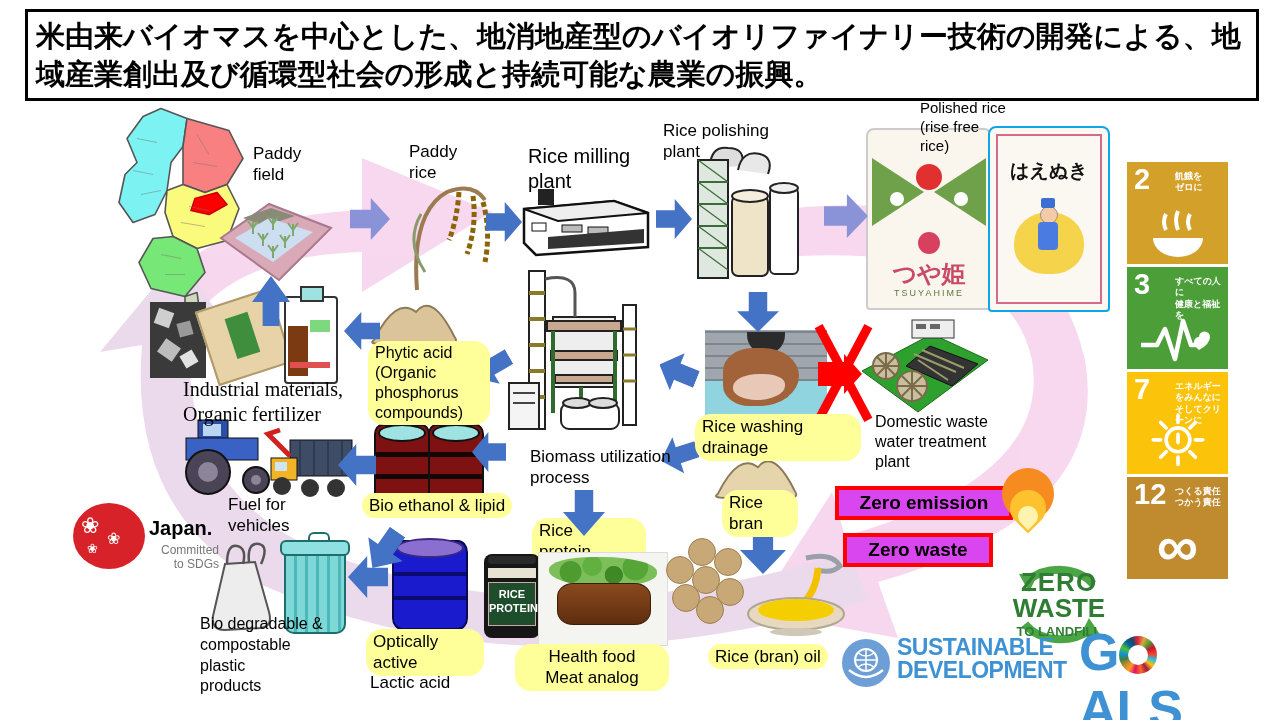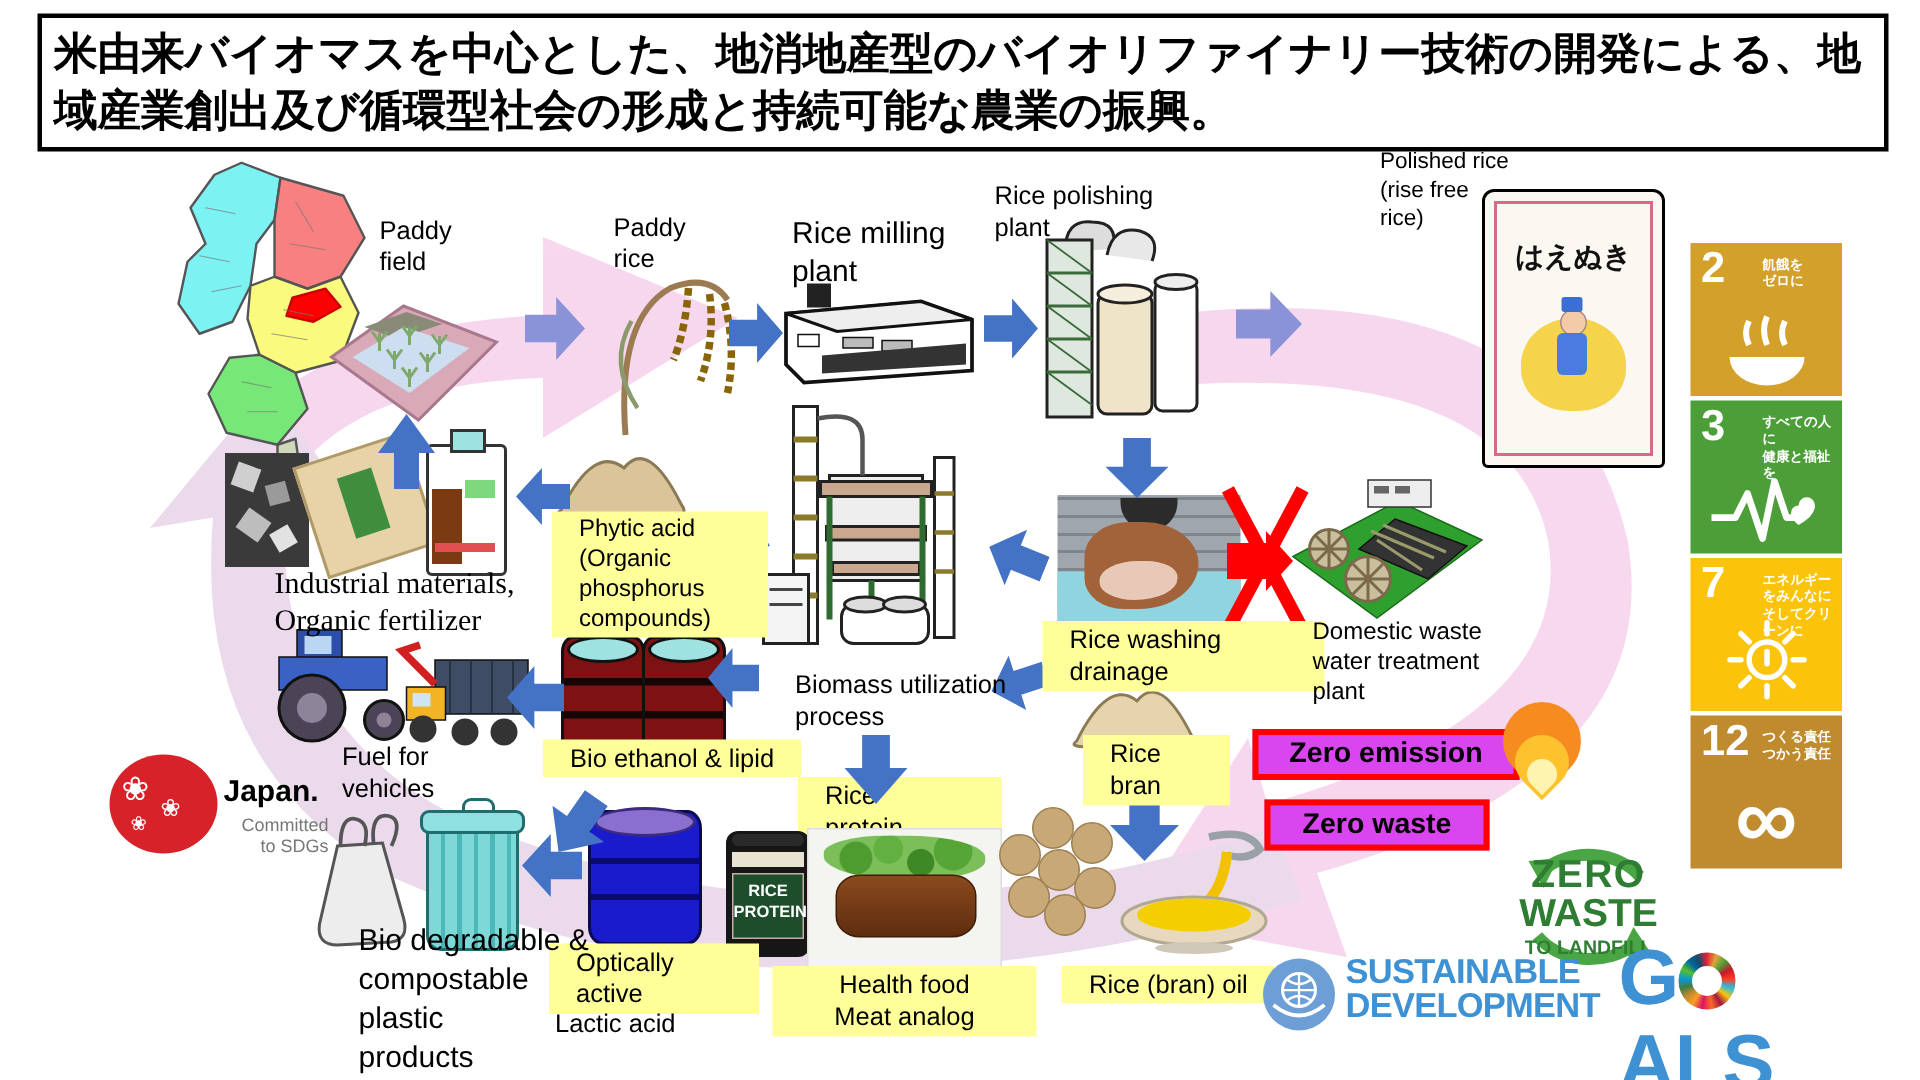--- a/index.html
+++ b/index.html
@@ -2,21 +2,21 @@
 <html><head>
 <meta charset="utf-8">
 <style>
   html,body{margin:0;padding:0;background:#fff;}
   #slide{position:relative;width:1280px;height:720px;background:#fff;overflow:hidden;
          font-family:"Liberation Sans",sans-serif;}
   .abs{position:absolute;}
   svg{display:block;}
   
   .lbl{position:absolute;font-size:16px;line-height:1.25;color:#000;white-space:pre-line;z-index:5;}
-  .ylw{background:#FFFF99;padding:2px 18px;}
+  .ylw{background:#FFFF99;padding:2px 7px;border-radius:16px;}
   
   .arr{position:absolute;background:#4472C4;z-index:4;}
   .arr.pu{background:#8B93D8;}
   .arr.r{clip-path:polygon(0 28%,52% 28%,52% 0,100% 50%,52% 100%,52% 72%,0 72%);}
   .arr.l{clip-path:polygon(100% 28%,48% 28%,48% 0,0 50%,48% 100%,48% 72%,100% 72%);}
   .arr.d{clip-path:polygon(28% 0,72% 0,72% 48%,100% 48%,50% 100%,0 48%,28% 48%);}
   .arr.u{clip-path:polygon(28% 100%,72% 100%,72% 52%,100% 52%,50% 0,0 52%,28% 52%);}
   
   #titlebox{position:absolute;left:25px;top:9px;width:1228px;height:86px;border:3px solid #000;
     background:#fff;z-index:6;display:flex;align-items:center;}
@@ -113,21 +113,31 @@
       <rect x="8" y="22" width="30" height="118" fill="#DFE8DF"></rect>
       <path d="M8 44 h30 M8 66 h30 M8 88 h30 M8 110 h30" stroke="#3a6b3a"></path>
       <path d="M8 22 L38 44 M8 44 L38 66 M8 66 L38 88 M8 88 L38 110 M8 110 L38 132" stroke="#3a6b3a" stroke-width="1.2"></path>
       <rect x="42" y="58" width="36" height="80" rx="6" fill="#EFE3C8"></rect>
       <ellipse cx="60" cy="58" rx="18" ry="6" fill="#F6EEDC"></ellipse>
       <rect x="80" y="50" width="28" height="86" rx="5" fill="#fff"></rect>
       <ellipse cx="94" cy="50" rx="14" ry="5" fill="#eee"></ellipse>
     </g>
   </svg>
 
-  <div class="abs" style="left:988px;top:126px;width:118px;height:182px;background:#FBF8F2;border:2px solid #000000;border-radius:8px 8px 4px 4px;z-index:3;">
+  <div class="abs" style="left:866px;top:128px;width:122px;height:178px;background:#FAF6EE;border:2px solid #ccc;border-radius:8px 8px 4px 4px;z-index:3;">
+    <div class="abs" style="left:4px;top:28px;border-top:34px solid transparent;border-bottom:34px solid transparent;border-left:52px solid #6FA04A;"></div>
+    <div class="abs" style="right:4px;top:28px;border-top:34px solid transparent;border-bottom:34px solid transparent;border-right:52px solid #6FA04A;"></div>
+    <div class="abs" style="left:48px;top:34px;width:26px;height:26px;border-radius:50%;background:#E03030;"></div>
+    <div class="abs" style="left:50px;top:102px;width:22px;height:22px;border-radius:50%;background:#D84060;"></div>
+    <div class="abs" style="left:22px;top:62px;width:14px;height:14px;border-radius:50%;background:#fff;"></div>
+    <div class="abs" style="right:22px;top:62px;width:14px;height:14px;border-radius:50%;background:#fff;"></div>
+    <div class="abs" style="left:0;right:0;top:128px;text-align:center;font-size:24px;font-weight:bold;color:#C94A66;">つや姫</div>
+    <div class="abs" style="left:0;right:0;top:158px;text-align:center;font-size:9px;letter-spacing:2px;color:#567a3a;">TSUYAHIME</div>
+  </div>
+  <div class="abs" style="left:988px;top:126px;width:118px;height:182px;background:#FBF8F2;border:2px solid #0ea5e9;border-radius:8px 8px 4px 4px;z-index:3;">
     <div class="abs" style="inset:6px;border:2px solid #D56A8A;"></div>
     <div class="abs" style="left:0;right:0;top:30px;text-align:center;font-size:19px;font-weight:bold;color:#111;">はえぬき</div>
     <div class="abs" style="left:24px;top:84px;width:70px;height:62px;background:#F5D34A;border-radius:50% 50% 45% 45%;"></div>
     <div class="abs" style="left:50px;top:78px;width:16px;height:16px;border-radius:50%;background:#F3CBA8;border:1px solid #a88;"></div>
     <div class="abs" style="left:51px;top:70px;width:14px;height:10px;background:#3B6FD4;border-radius:2px;"></div>
     <div class="abs" style="left:48px;top:94px;width:20px;height:28px;background:#4A7BE0;border-radius:4px;"></div>
   </div>
 
   <div class="sdg" style="top:162px;background:#D3A029;">
     <div class="num">2</div>
@@ -329,21 +339,21 @@
   <div class="lbl" style="left:370px;top:672px;font-size:17px;">Lactic acid</div>
 
   <svg class="abs" width="84" height="98" viewBox="0 0 84 98" style="left:203px;top:538px;z-index:3;">
     <path d="M22 26 L10 78 Q8 92 22 92 L58 90 Q70 88 66 74 L52 24 Z" fill="#EDEDED" stroke="#555" stroke-width="2"></path>
     <path d="M24 26 Q24 6 34 8 Q44 10 40 26 M46 24 Q44 4 56 6 Q66 8 58 26" fill="none" stroke="#555" stroke-width="2.5"></path>
   </svg>
   <div class="abs" style="left:284px;top:548px;width:58px;height:82px;z-index:3;background:repeating-linear-gradient(90deg,#7FD8D8 0 8px,#4db8b8 8px 11px);border:2px solid #1f6d6d;border-radius:6px 6px 10px 10px;">
     <div class="abs" style="left:-6px;top:-10px;width:66px;height:12px;background:#8FE0E0;border:2px solid #1f6d6d;border-radius:6px;"></div>
     <div class="abs" style="left:22px;top:-18px;width:18px;height:8px;border:2px solid #1f6d6d;border-bottom:none;border-radius:6px 6px 0 0;"></div>
   </div>
-  <div class="lbl" style="left:200px;top:614px;font-size:20px;line-height:1.3;margin-left:39px;">Bio degradable &amp;
+  <div class="lbl" style="left:200px;top:614px;font-size:16px;line-height:1.3;">Bio degradable &amp;
 compostable
 plastic
 products</div>
 
   <div class="abs" style="left:73px;top:503px;width:140px;height:80px;z-index:3;">
     <div class="abs" style="left:0;top:0;width:72px;height:66px;background:#D8222A;border-radius:50%;color:#fff;">
       <span class="abs" style="left:8px;top:10px;font-size:22px;">❀</span>
       <span class="abs" style="left:34px;top:26px;font-size:16px;">❀</span>
       <span class="abs" style="left:14px;top:38px;font-size:13px;">❀</span>
     </div>

